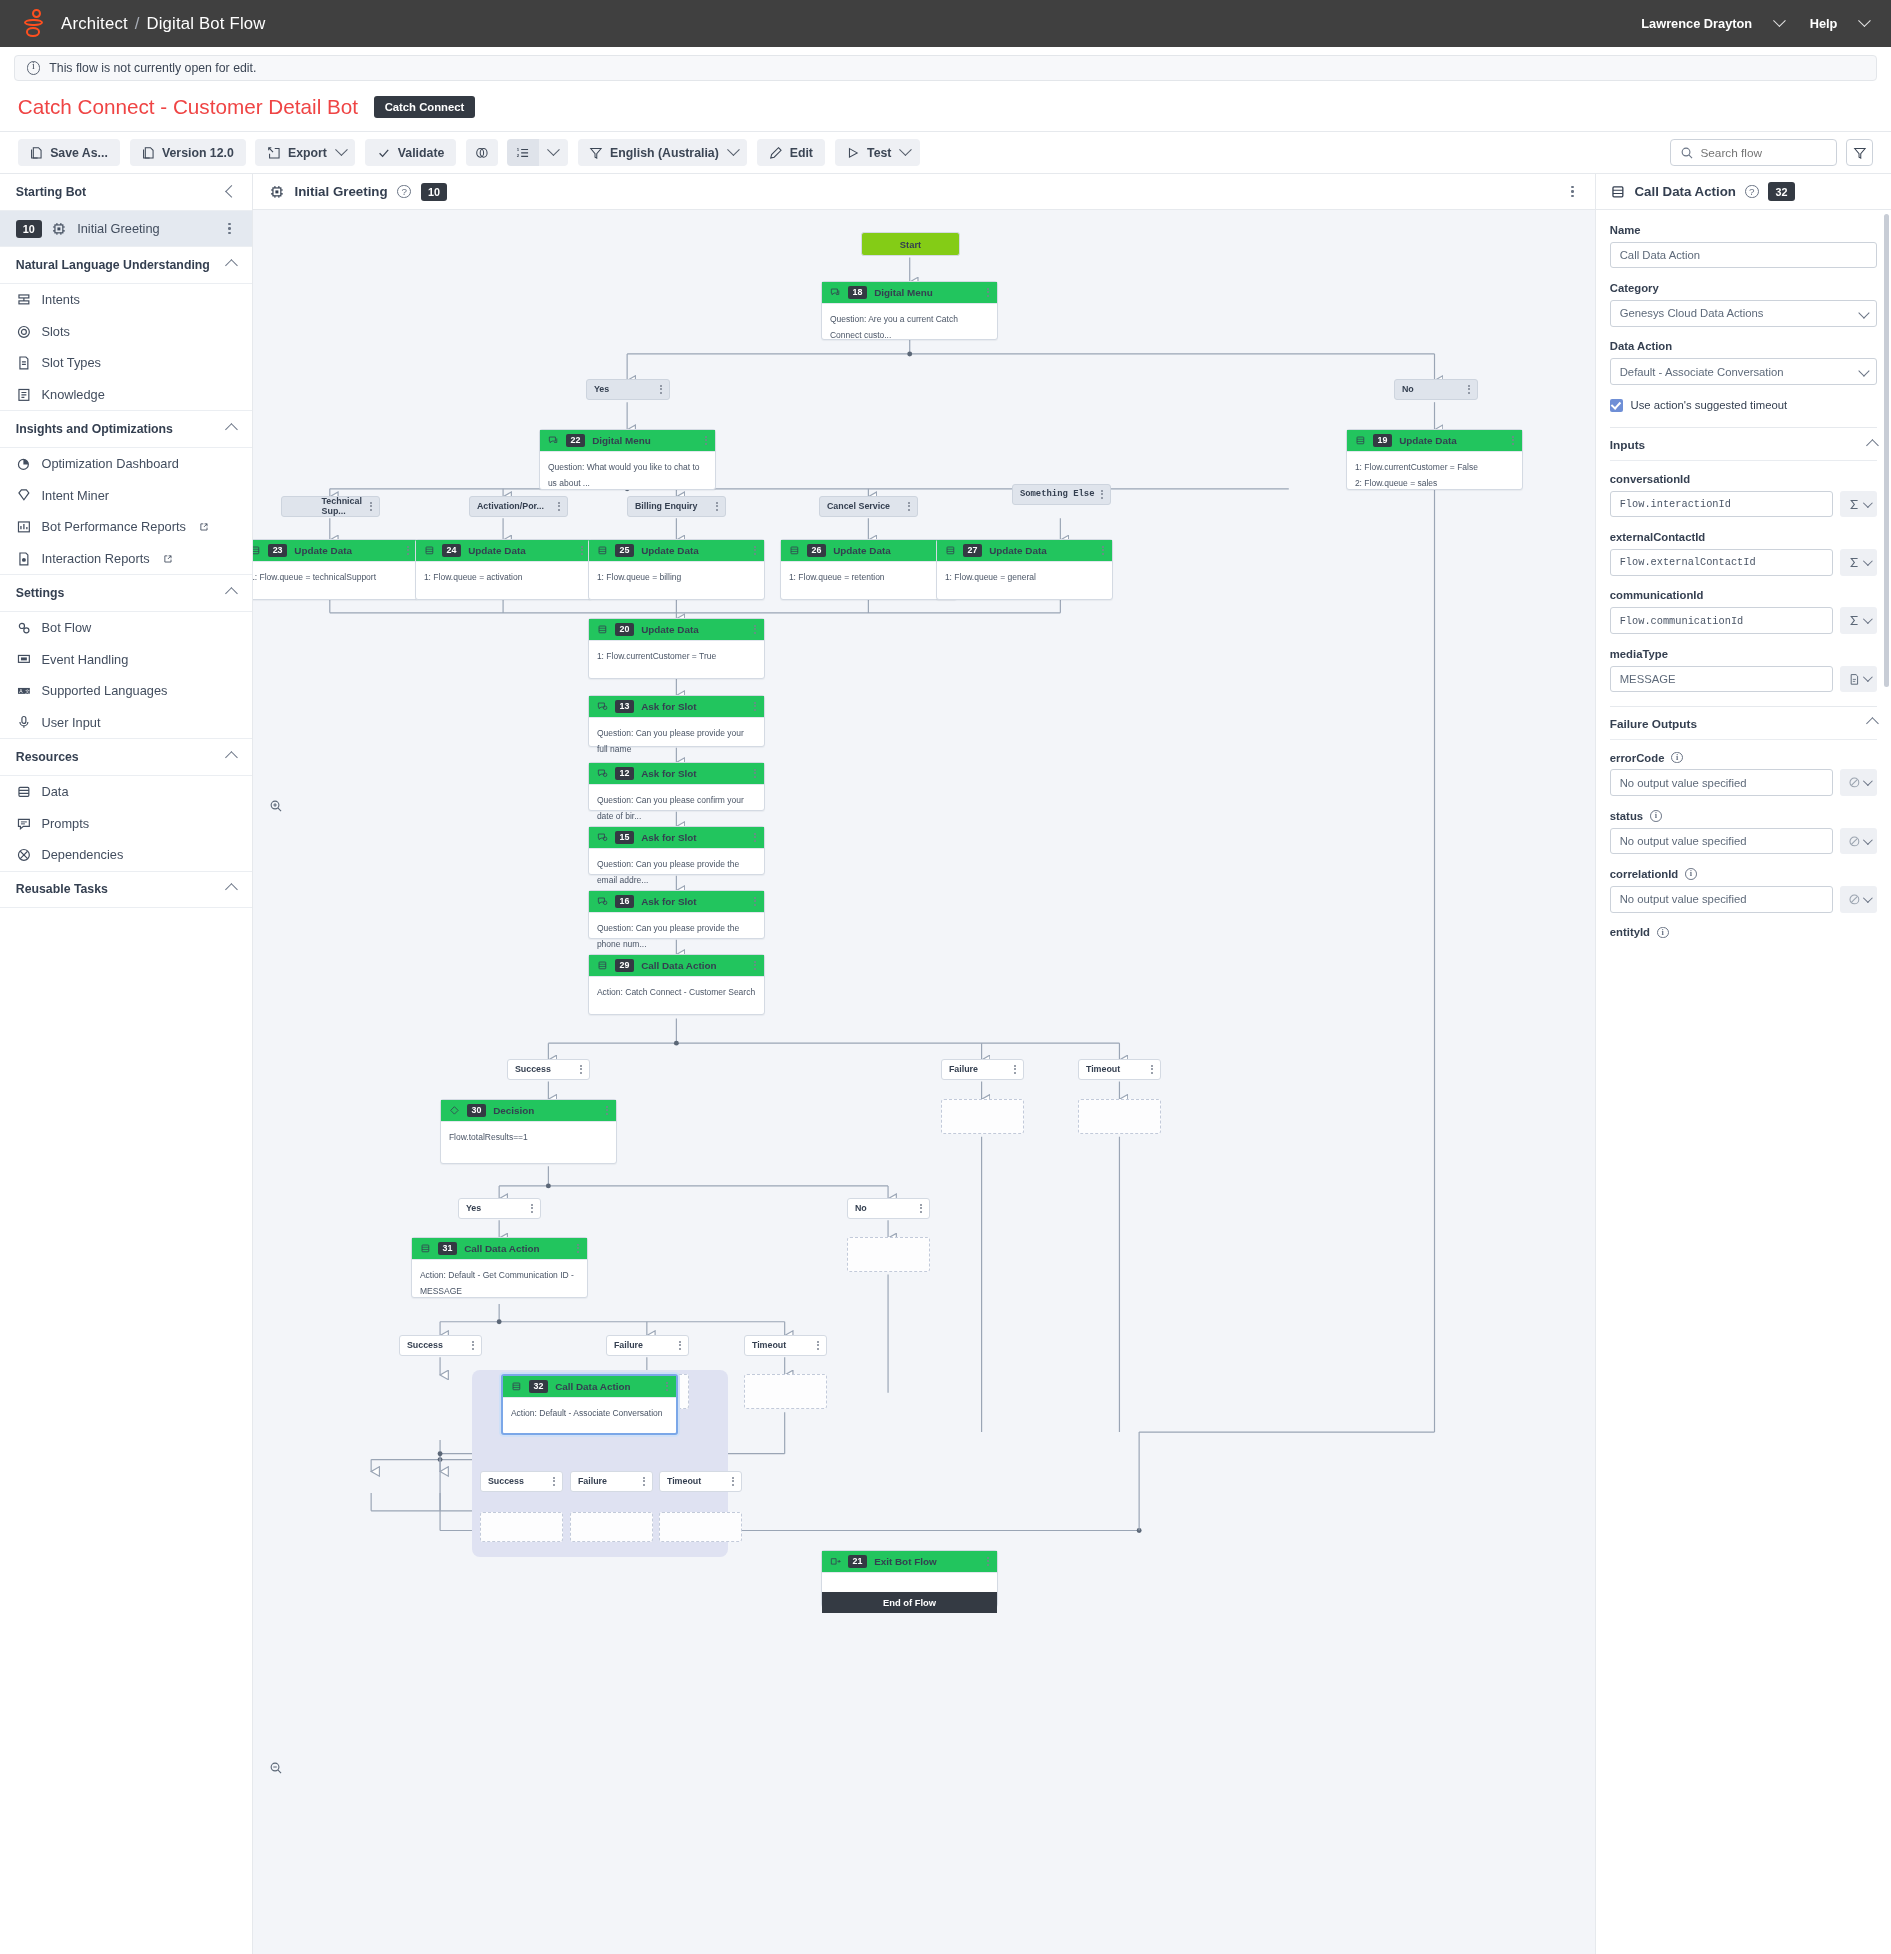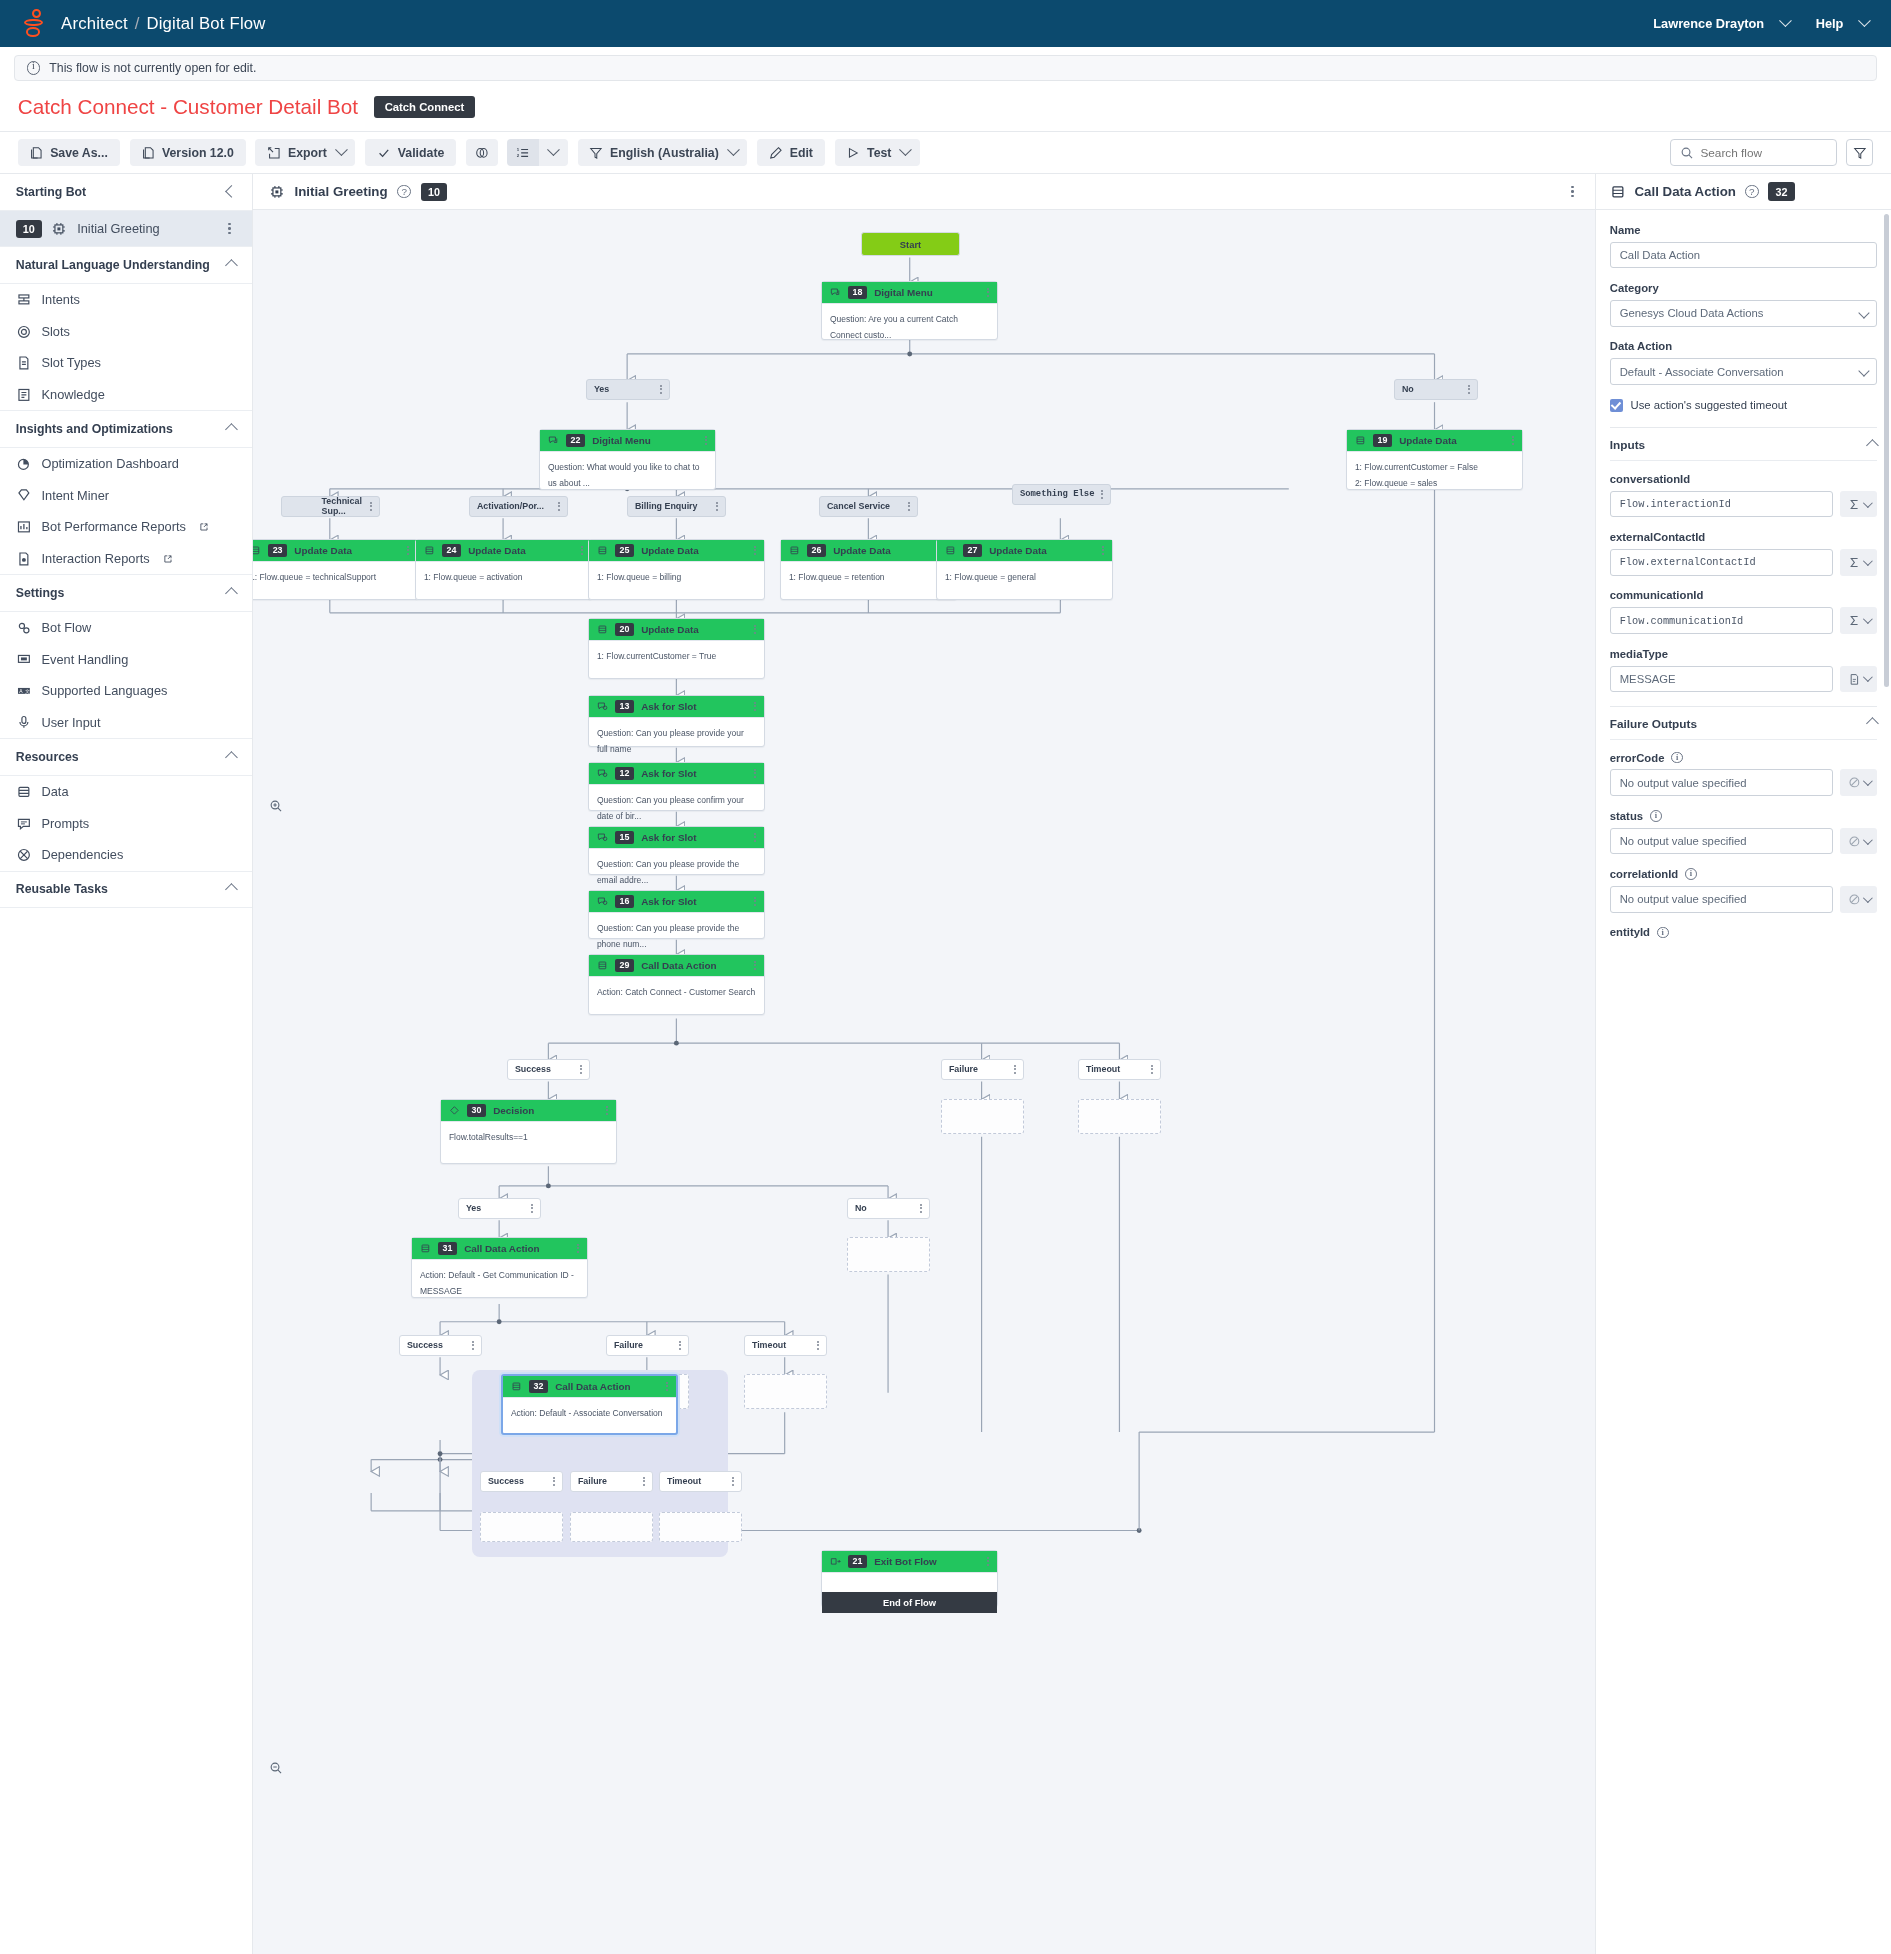--- a/index.html
+++ b/index.html
@@ -6,32 +6,32 @@
   html, body {
     width: 1891px; height: 1954px;
     font-family: "Liberation Sans", sans-serif;
     background: #ffffff;
     color: #2f3a4a;
     overflow: hidden;
   }
 
   
   .topnav {
-    height: 47px; background: #0c4a6e; color: #fff;
+    height: 47px; background: #404040; color: #fff;
     display: flex; align-items: center; padding: 0 21.7px;
     position: relative;
   }
   .logo { width: 25.6px; height: 29.6px; margin-right: 13.8px; position: relative; flex: 0 0 auto; }
   .logo .c1 { position: absolute; width: 8.9px; height: 8.9px; border: 2px solid #ff4f1f; border-radius: 50%; left: 10.8px; top: 0; }
   .logo .c2 { position: absolute; width: 19.7px; height: 7.9px; border: 2.5px solid #ff4f1f; border-radius: 50%; left: 2px; top: 9.9px; }
   .logo .c3 { position: absolute; width: 14.8px; height: 9.9px; border: 2.5px solid #ff4f1f; border-radius: 50%; left: 3.9px; top: 18.7px; }
   .nav-title { font-size: 16.7px; font-weight: 400; letter-spacing: 0.2px; }
   .nav-title .sep { color: #a8adb6; margin: 0 6.9px; }
   .topnav-right { margin-left: auto; display: flex; align-items: center; gap: 25.6px; font-size: 12.8px; font-weight: bold; }
-  .topnav-right .item { display: flex; align-items: center; gap: 17px; cursor: pointer; }
+  .topnav-right .item { display: flex; align-items: center; gap: 23px; cursor: pointer; }
   .caret { display: inline-block; width: 8.9px; height: 8.9px; border-right: 1.6px solid currentColor; border-bottom: 1.6px solid currentColor; transform: rotate(45deg) translate(-2px,-2px); opacity: .85; }
 
   
   .notice-wrap { padding: 7.9px 13.8px 0 13.8px; background: #fff; }
   .notice {
     border: 1px solid #e3e6ea; background: #f7f8fa; border-radius: 3.9px;
     height: 26.6px; display: flex; align-items: center; padding: 0 11.8px;
     font-size: 12.3px; color: #3c4655; gap: 8.9px;
   }
   .info-circle { width: 13.8px; height: 13.8px; border: 1.3px solid #5a6473; border-radius: 50%; position: relative; flex:0 0 auto; }

